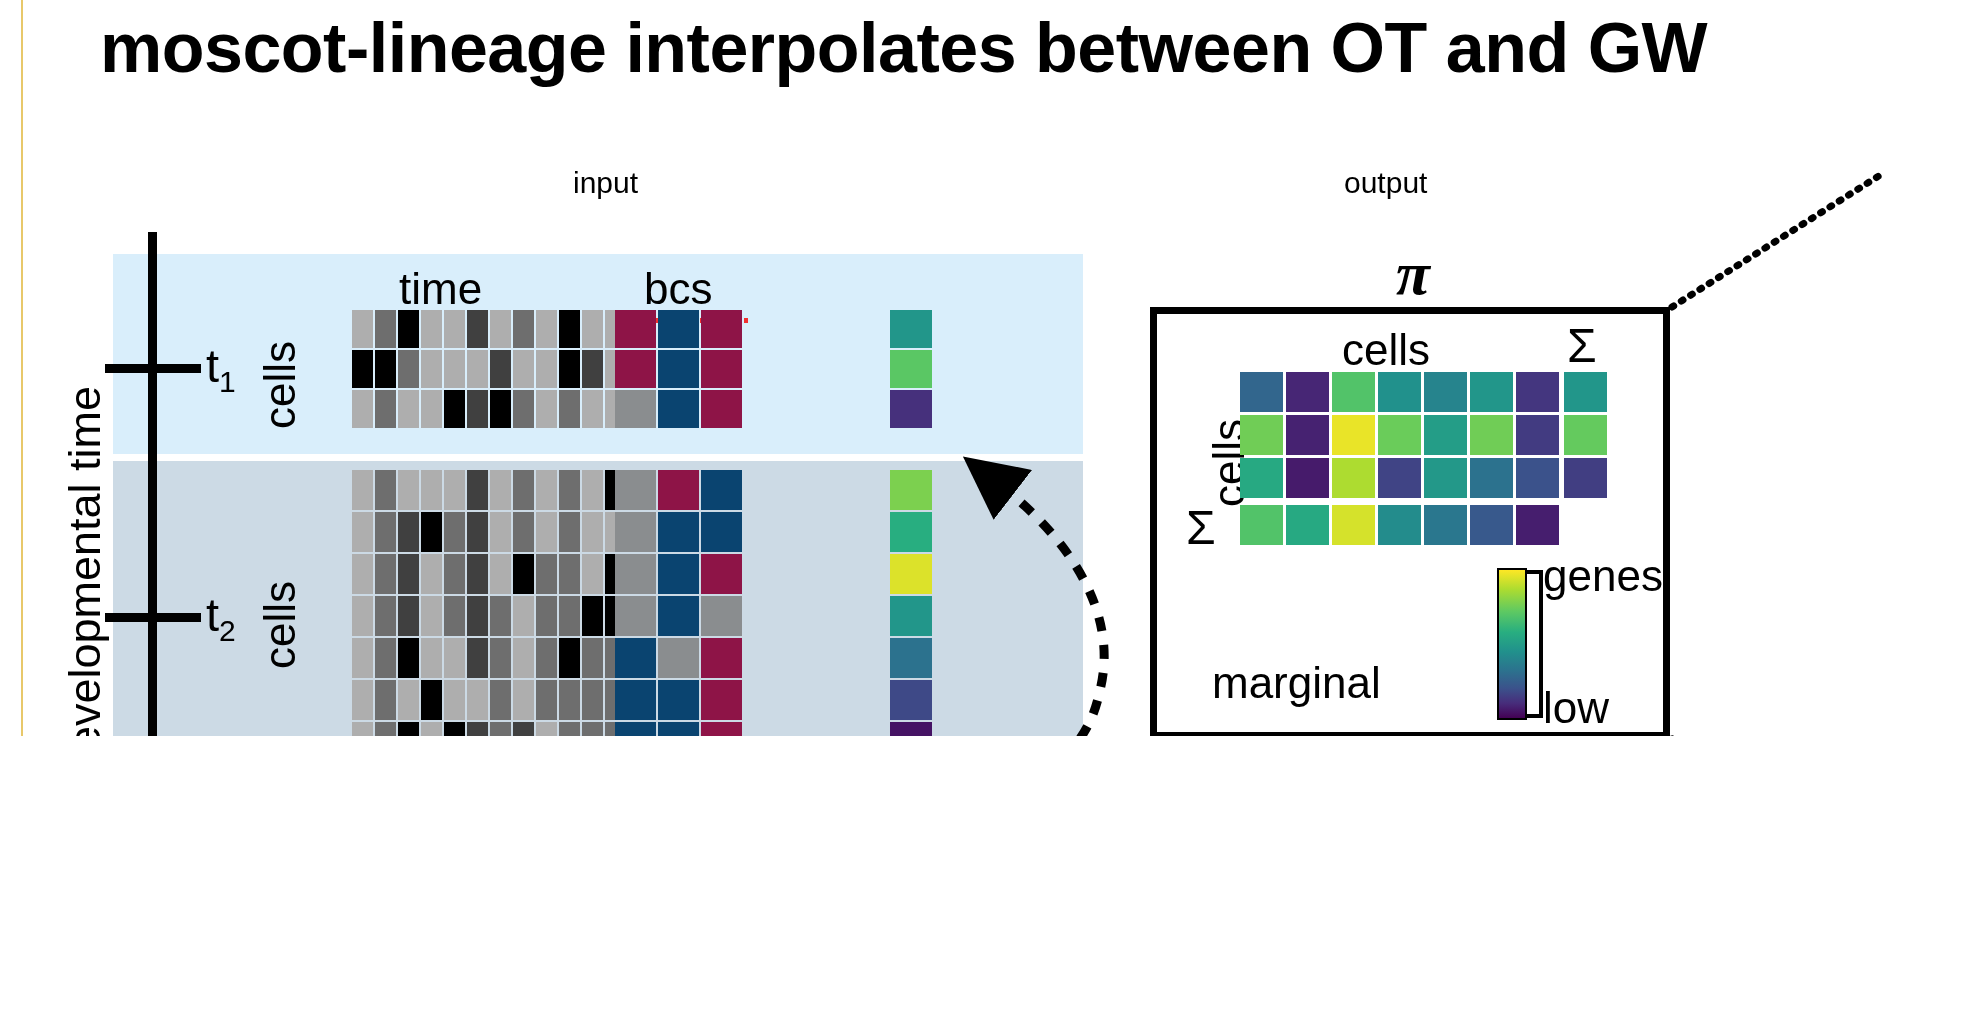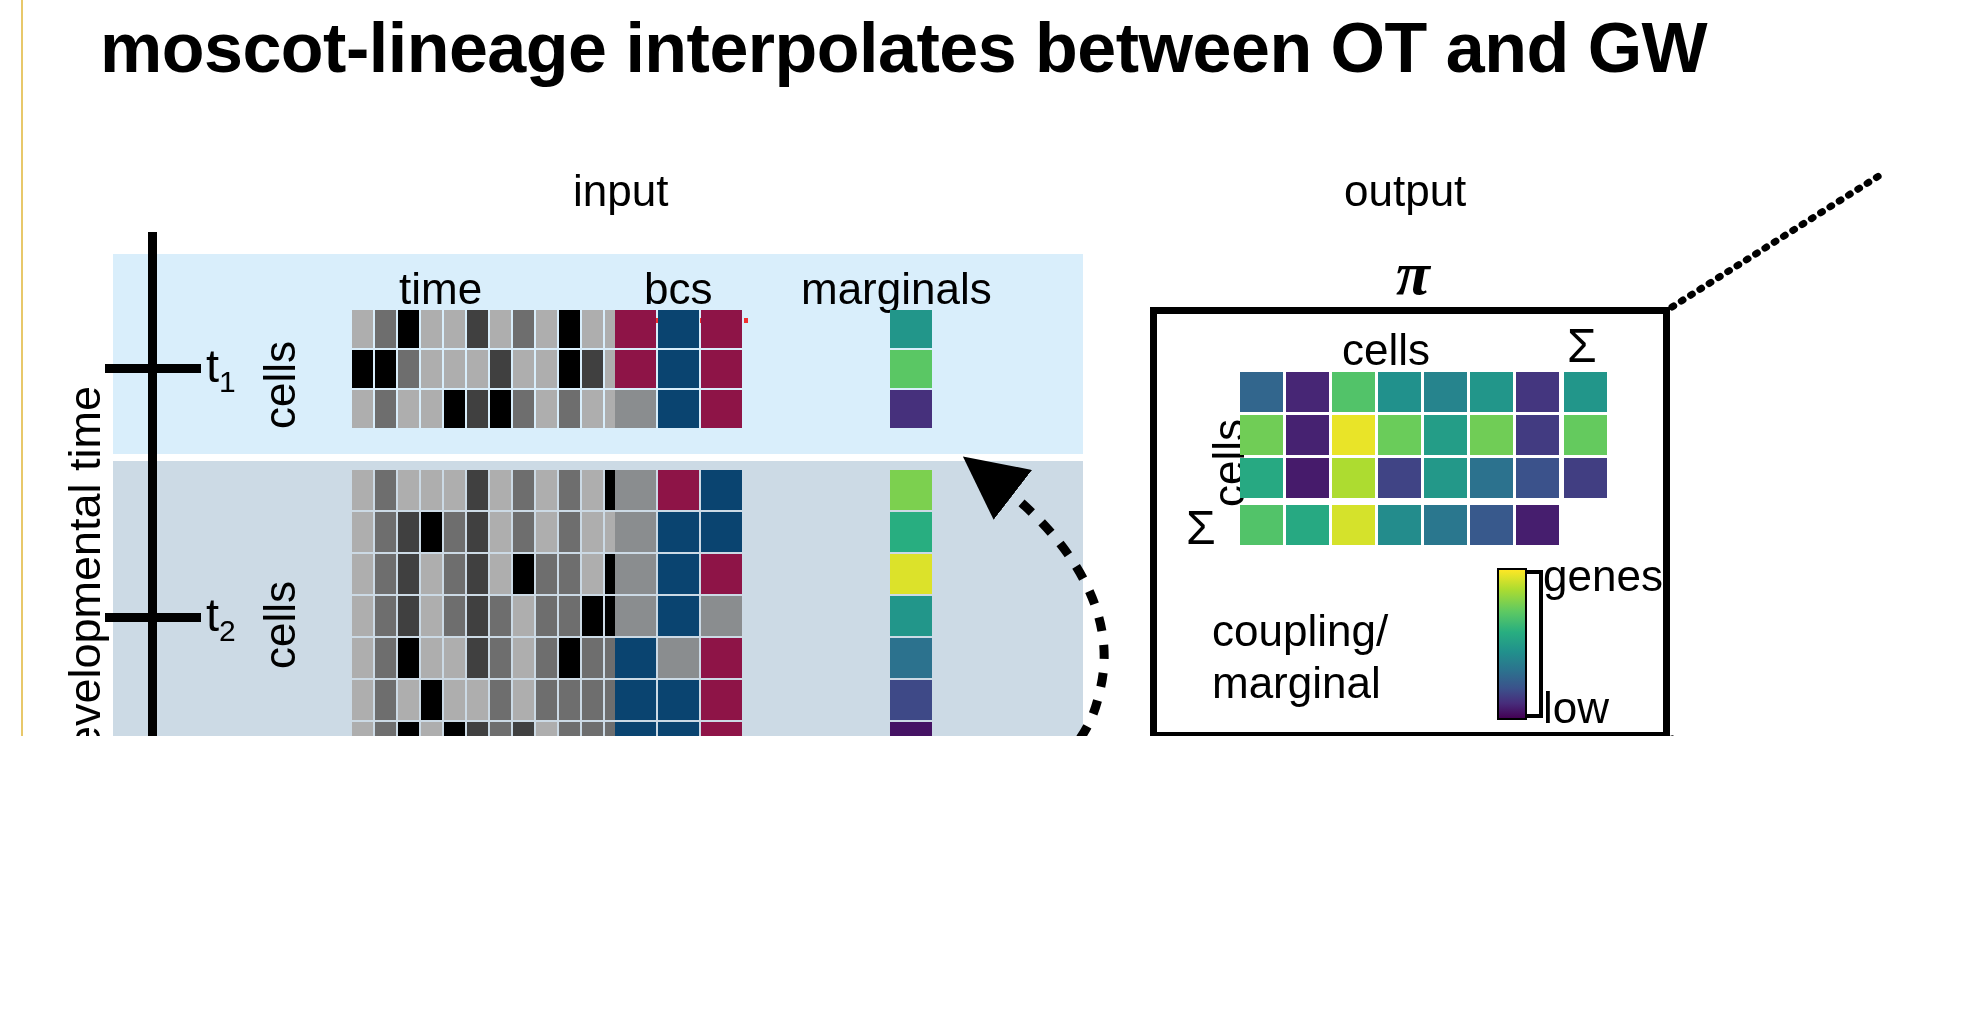--- a/index.html
+++ b/index.html
@@ -39,21 +39,21 @@
     font-weight: bold;
     letter-spacing: -0.5px;
     color: #000000;
     white-space: nowrap;
     line-height: 88px;
   }
 
   
   .cap {
     position: absolute;
-    font-size: 44px;
+    font-size: 30px;
     color: #000000;
     white-space: nowrap;
   }
   .cap-input  { left: 573px; top: 166px; }
   .cap-output { left: 1344px; top: 166px; }
 
   
   .devtime-label {
     position: absolute;
     left: -145px;
@@ -328,21 +328,20 @@
   <div class="axis-line"></div>
   <div class="axis-arrow"></div>
   <div class="tick tick-t1"></div>
   <div class="tick tick-t2"></div>
   <div class="tlab tlab-1"><span>t</span><sub>1</sub></div>
   <div class="tlab tlab-2"><span>t</span><sub>2</sub></div>
 
   <div class="colhead colhead-genes">time</div>
   <div class="colhead colhead-bcs">bcs</div>
   <div class="spell-underline"></div>
-  <div class="colhead colhead-marginals">marginals</div>
 
   <div class="cells-rot cells-t1">cells</div>
   <div class="cells-rot cells-t2">cells</div>
 
   <div class="grid" id="genes-t1">
       <div class="cell" style="background: rgb(174, 174, 174);"></div>
       <div class="cell" style="background: rgb(110, 110, 110);"></div>
       <div class="cell" style="background: rgb(0, 0, 0);"></div>
       <div class="cell" style="background: rgb(174, 174, 174);"></div>
       <div class="cell" style="background: rgb(174, 174, 174);"></div>
@@ -564,21 +563,21 @@
       <div class="cell" style="background: rgb(82, 195, 105);"></div>
       <div class="cell" style="background: rgb(39, 169, 130);"></div>
       <div class="cell" style="background: rgb(213, 226, 43);"></div>
       <div class="cell" style="background: rgb(35, 140, 140);"></div>
       <div class="cell" style="background: rgb(42, 119, 142);"></div>
       <div class="cell" style="background: rgb(56, 89, 140);"></div>
       <div class="cell" style="background: rgb(70, 30, 110);"></div>
     </div>
 
   <div class="legend-text">
-    <span>coupling/</span><br>
+    <br>
     <span>marginal</span>
   </div>
   <div class="colorbar"></div>
   <div class="cb-tick cb-tick-hi"></div>
   <div class="cb-tick cb-tick-lo"></div>
   <div class="cb-stem" style="top:570px;height:148px;"></div>
   <div class="cb-label cb-high">genes</div>
   <div class="cb-label cb-low">low</div>
 
   <svg class="connectors" viewBox="0 0 1969 1012">

